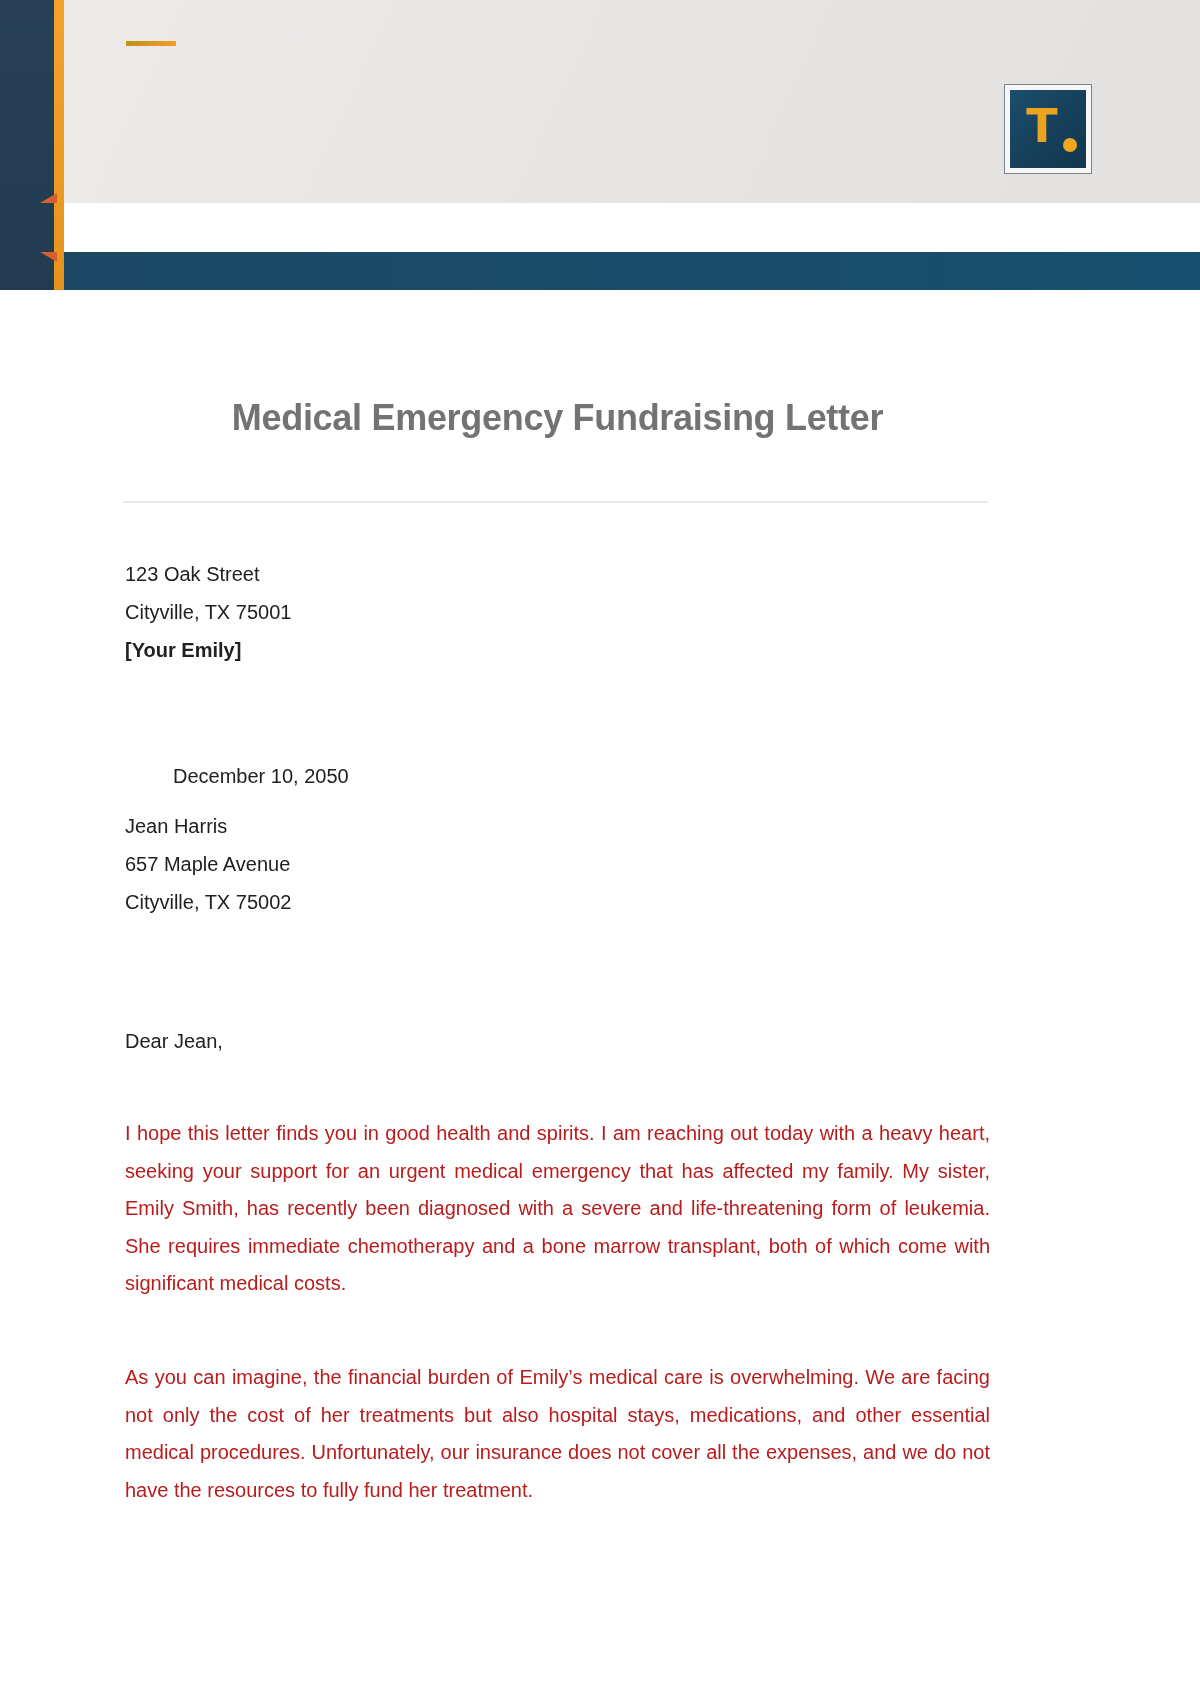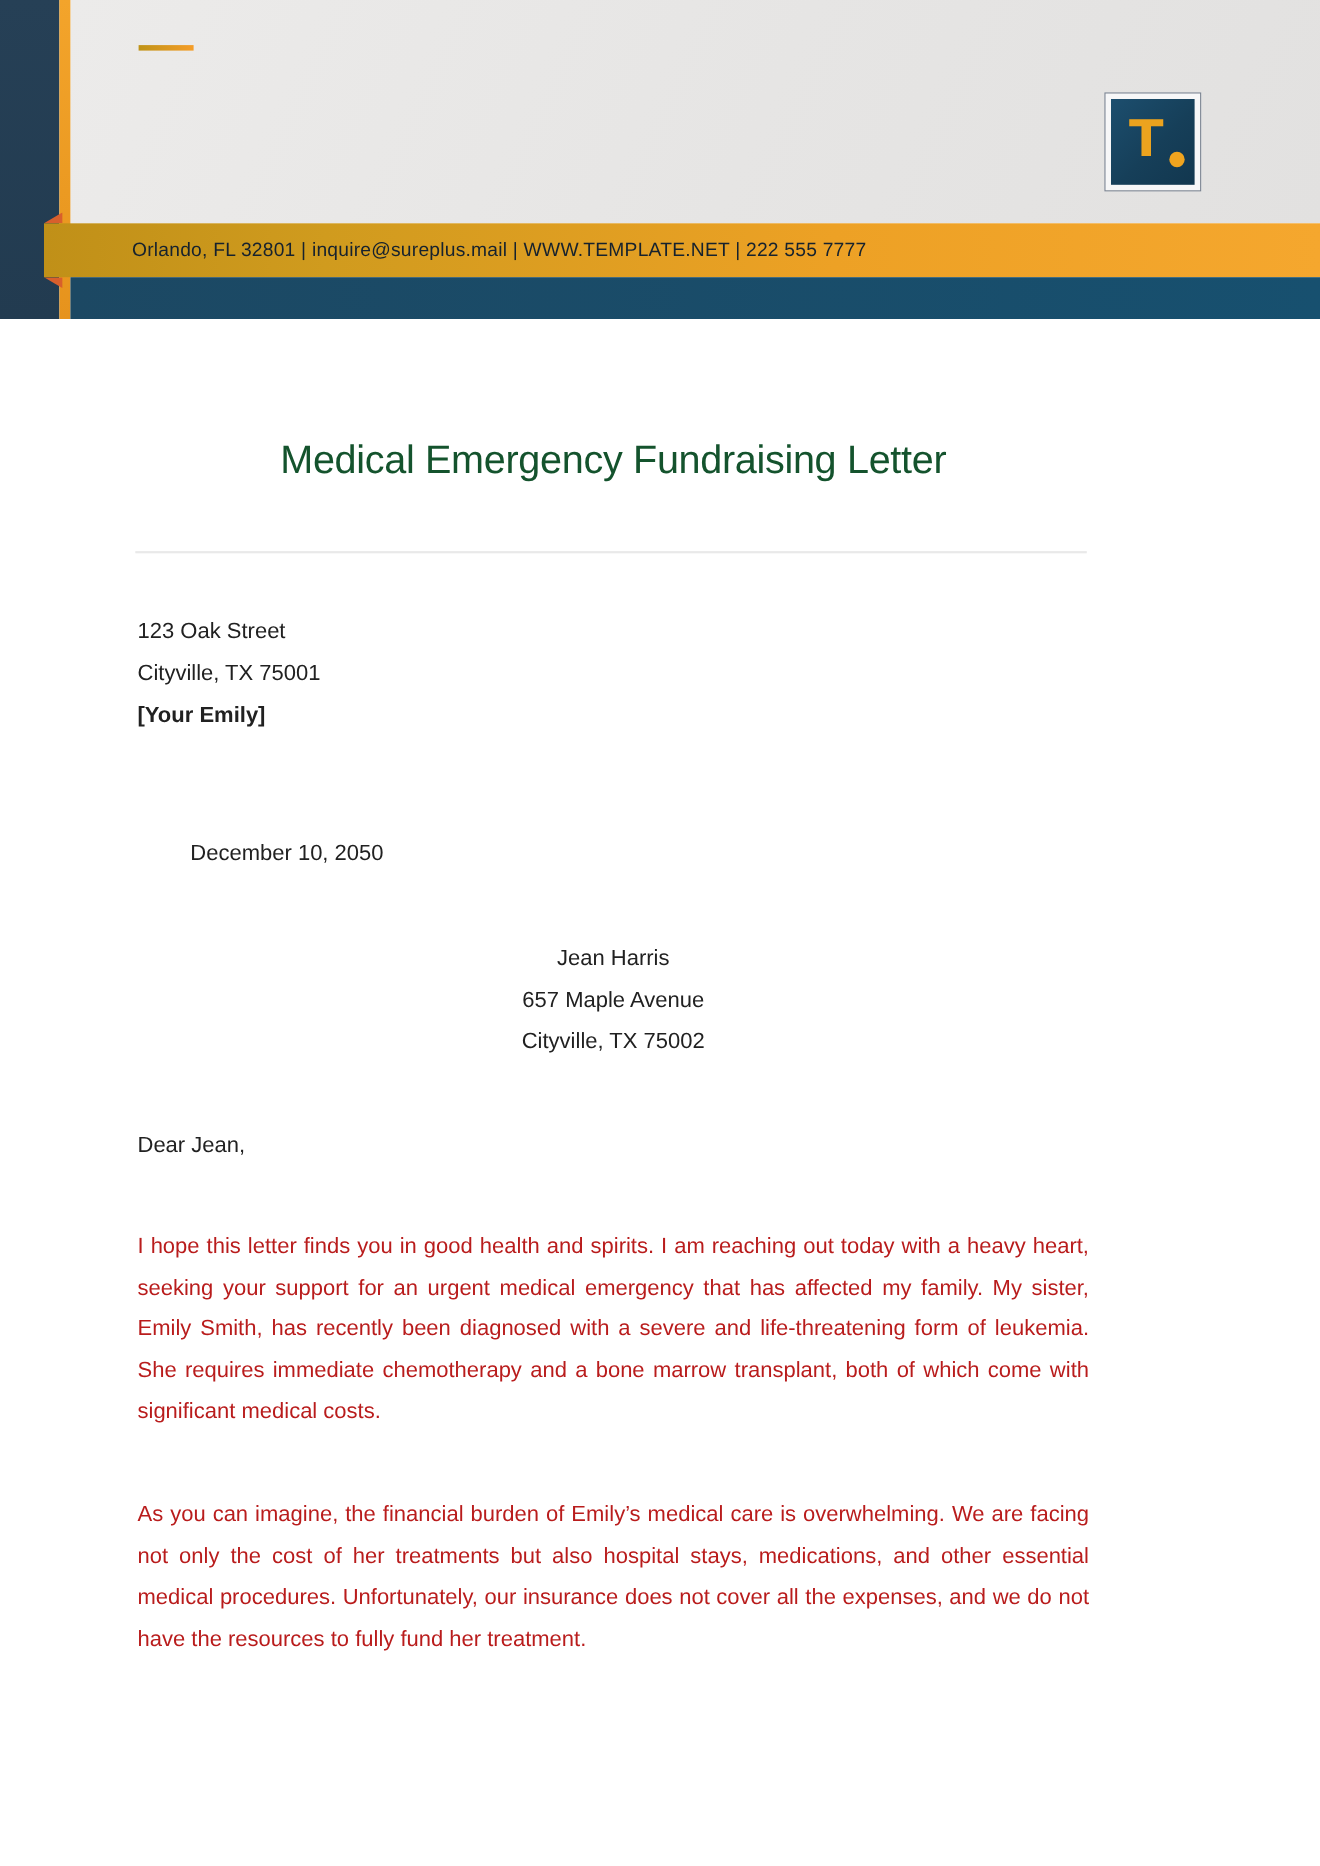--- a/index.html
+++ b/index.html
@@ -114,41 +114,41 @@
     left: 125px; top: 0;
     width: 865px; height: 1696px;
   }
   .doc-title {
     position: absolute;
     left: 0; top: 396px;
     width: 865px;
     text-align: center;
     font-size: 36px;
     line-height: 44px;
-    font-weight: normal;
-    color: #14532d;
+    font-weight: bold;
+    color: #737373;
     letter-spacing: -0.3px;
   }
   .divider {
     position: absolute;
     left: -2px; top: 501px;
     width: 865px; height: 2px;
     background: #e9e9e9;
   }
   .text-block {
     position: absolute;
     left: 0;
     width: 865px;
     font-size: 20px;
     line-height: 38px;
     color: #212121;
   }
   .sender-block    { top: 555px; }
   .date-block      { top: 757px; margin-left: 48px; }
-  .recipient-block { top: 852px; text-align: center; }
+  .recipient-block { top: 807px; }
   .salutation      { top: 1022px; }
   .para {
     position: absolute;
     left: 0;
     width: 865px;
     font-size: 20px;
     line-height: 37.5px;
     color: #b91c1c;
     text-align: justify;
     text-justify: inter-word;
@@ -161,23 +161,20 @@
 <body>
 
 <div class="page">
 
   <div class="header-gray"></div>
   <div class="left-navy-block"></div>
   <div class="vertical-strip"></div>
   <div class="accent-dash"></div>
   <div class="fold-top"></div>
   <div class="fold-bottom"></div>
-  <div class="ribbon-banner">
-    <span class="contact-text">Orlando, FL 32801 | inquire@sureplus.mail | WWW.TEMPLATE.NET | 222 555 7777</span>
-  </div>
   <div class="navy-bar"></div>
 
   <div class="logo-box">
     <div class="logo-inner">
       <span class="logo-letter">T</span>
       <span class="logo-dot"></span>
     </div>
   </div>
 
   <div class="content">

